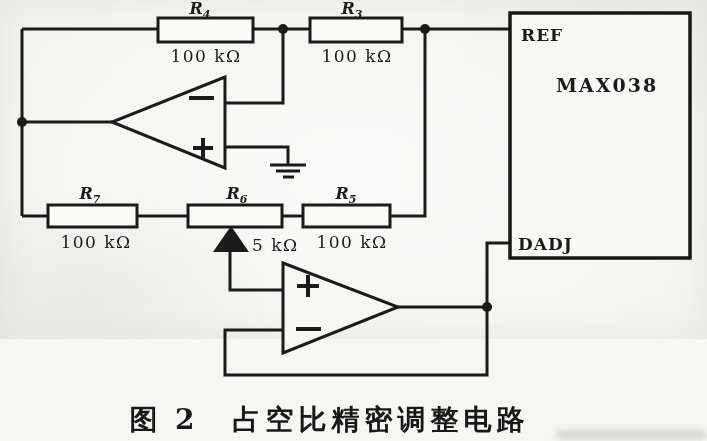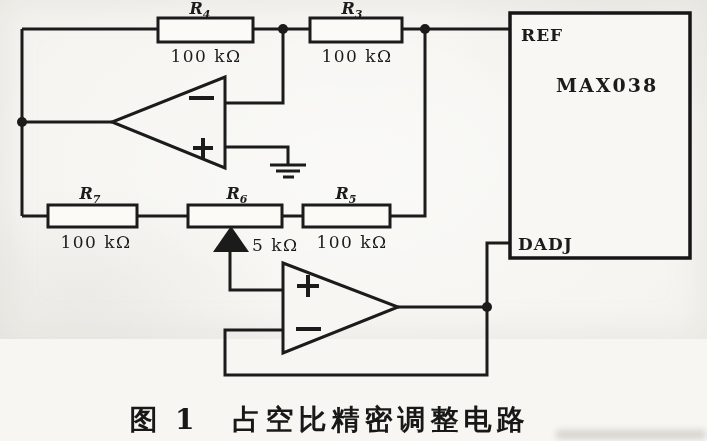--- a/index.html
+++ b/index.html
@@ -138,19 +138,19 @@
 
   <g>
     <rect x="510" y="13" width="180" height="245" fill="#f8f7f3" stroke="#161616" stroke-width="3.5"></rect>
     <text class="pin" x="521" y="41">REF</text>
     <text class="icname" x="556" y="92">MAX038</text>
     <text class="pin" x="518" y="250">DADJ</text>
   </g>
 </svg>
 
 <div class="caption">
-  <span class="fig-label">图 1</span>
+  <span class="fig-label">图 2</span>
   <span class="fig-title">占空比精密调整电路</span>
 </div>
 
 <div class="smudge"></div>
 
 </div>
 
 </body></html>

